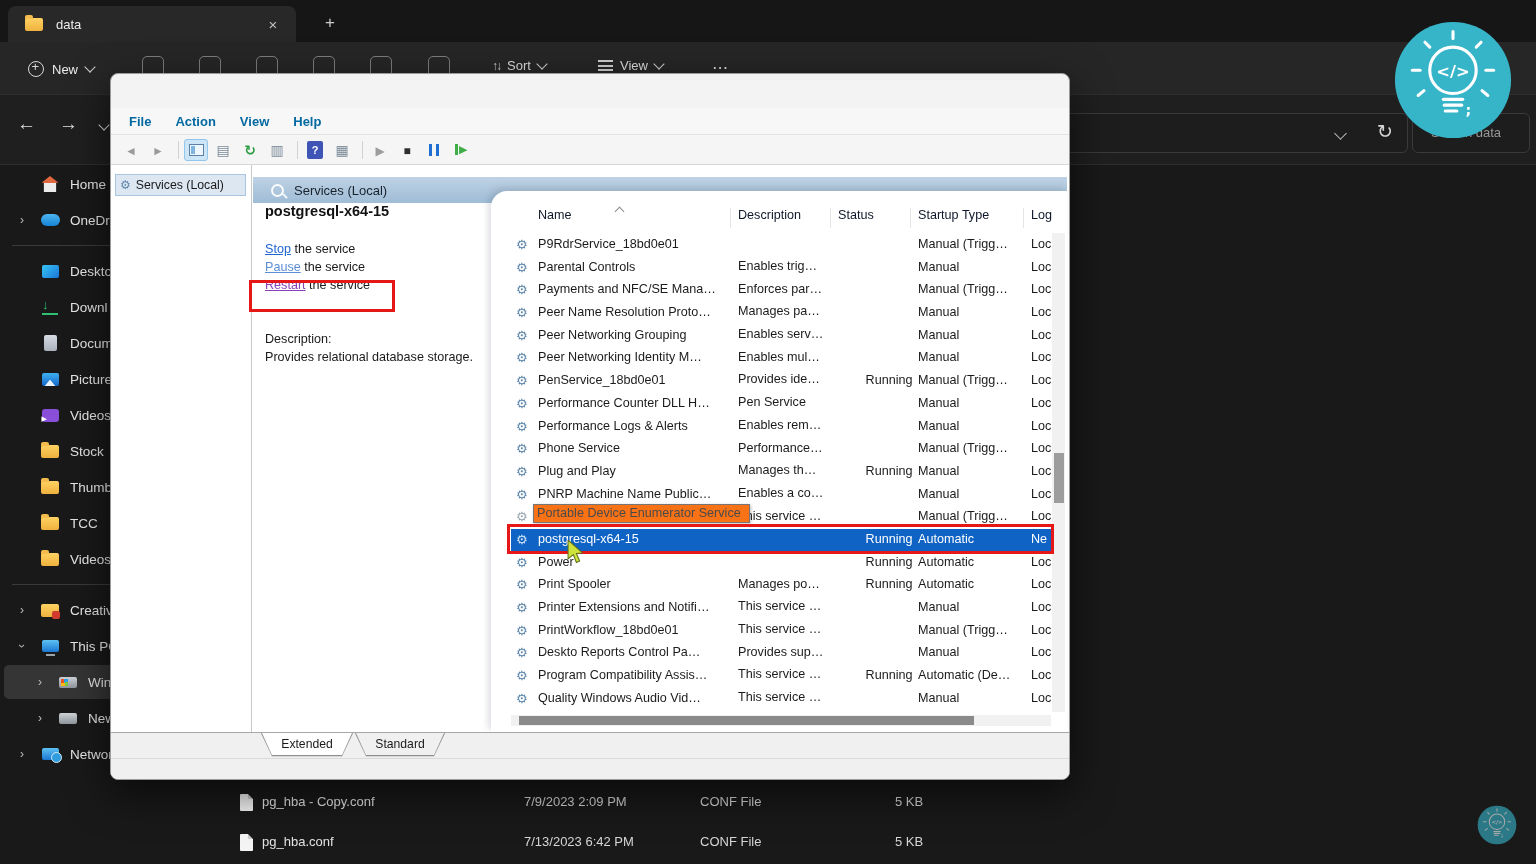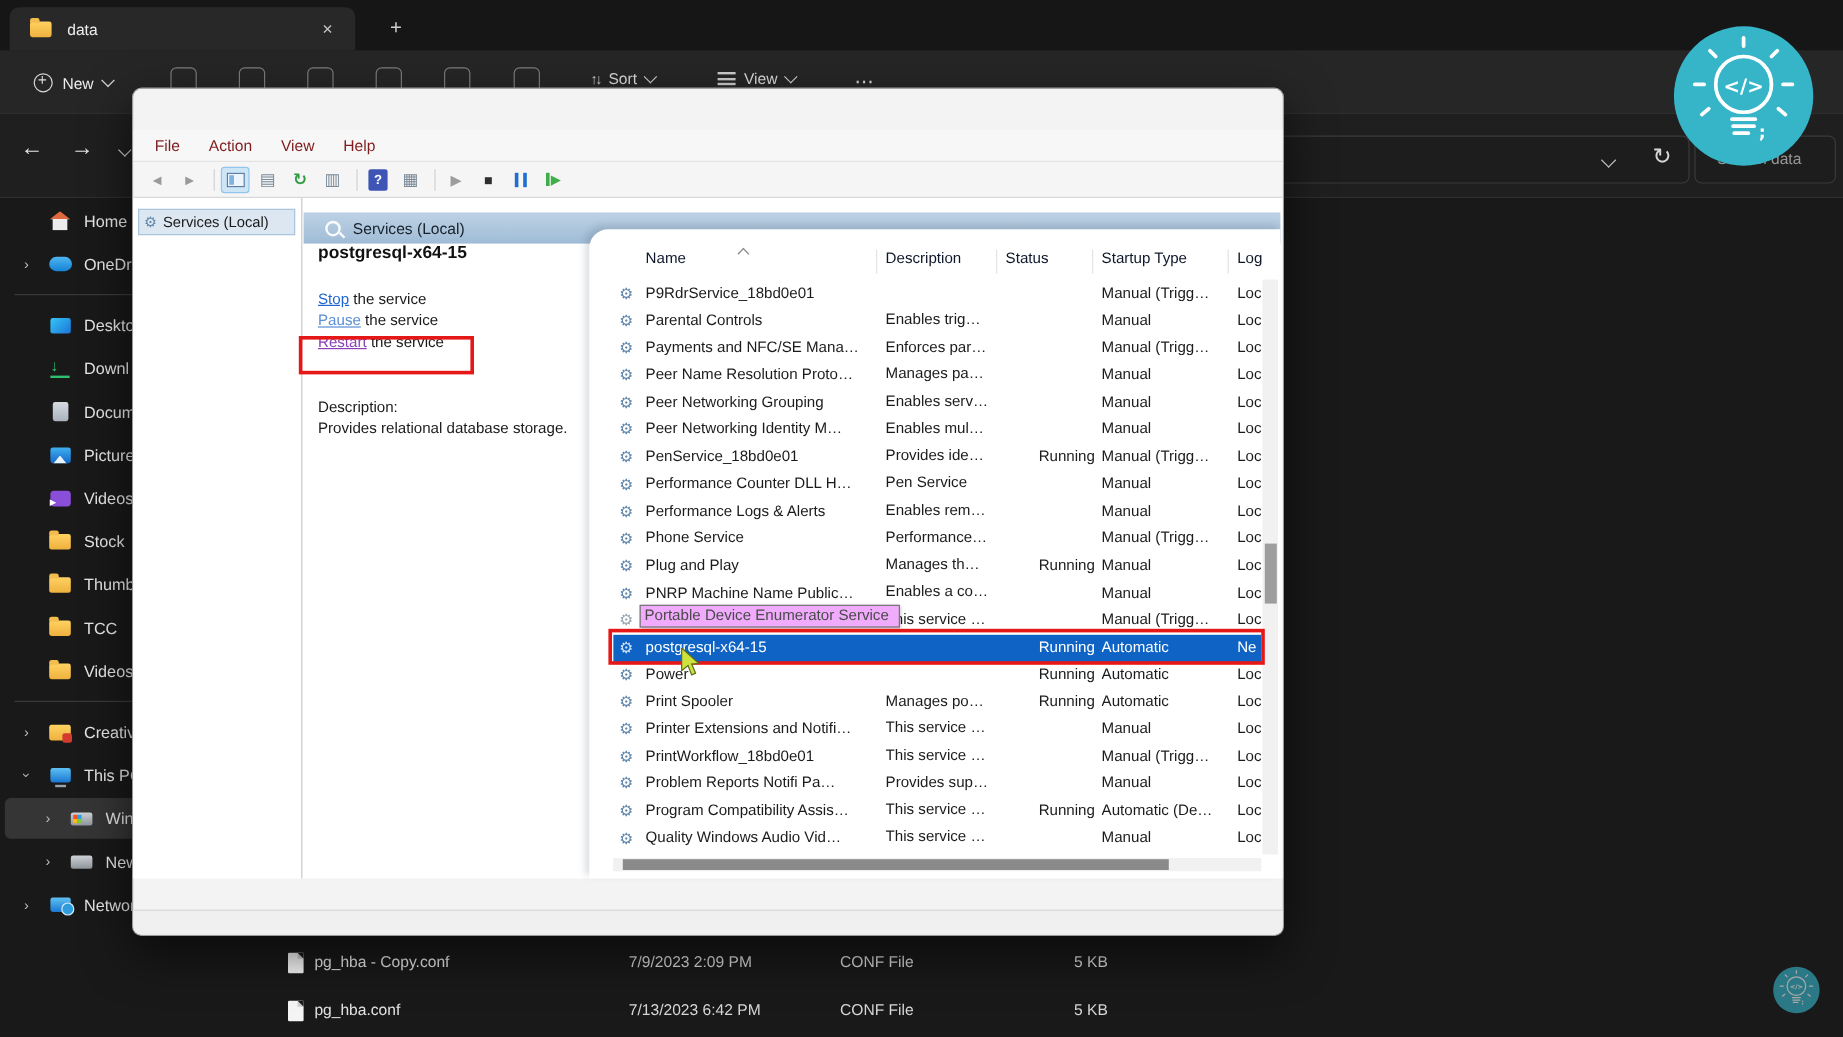--- a/index.html
+++ b/index.html
@@ -83,21 +83,21 @@
   .svc-titlebar { position:absolute; left:0; top:0; right:0; height:34px; background:#fbfbfb; display:flex; align-items:center; }
   .gear { font-size:14px; color:#5f86ad; }
   .gear::before { content:"⚙"; }
   .svc-title { font-size:13px; color:#1b1b1b; margin-left:8px; }
   .winbtns { position:absolute; right:0; top:0; height:34px; display:flex; }
   .winbtn { width:46px; height:34px; display:flex; align-items:center; justify-content:center; }
   .ic-min { width:11px; height:1.4px; background:#222; }
   .ic-max { width:10px; height:10px; border:1.4px solid #222; border-radius:2px; }
   .ic-close::before { content:"×"; font-size:17px; color:#222; }
   .svc-menubar { position:absolute; left:0; top:34px; right:0; height:27px; background:#f7f7f7; display:flex; align-items:center; padding-left:8px; gap:4px; border-bottom:1px solid #e3e3e3; }
-  .menu-item { font-size:13px; color:#7f1d1d; padding:3px 10px; }
+  .menu-item { font-size:13px; color:#0369a1; padding:3px 10px;font-weight:bold; }
   .svc-toolbar { position:absolute; left:0; top:61px; right:0; height:30px; background:#f5f5f5; border-bottom:1px solid #d8d8d8; display:flex; align-items:center; padding-left:8px; }
   .tico { width:24px; height:22px; display:flex; align-items:center; justify-content:center; margin-right:3px; border-radius:3px; }
   .tsep { width:1px; height:18px; background:#d2d2d2; margin:0 5px; }
   .t-back::before { content:"◄"; color:#9a9a9a; font-size:12px; }
   .t-fwd::before { content:"►"; color:#9a9a9a; font-size:12px; }
   .tool-active { background:#cde6f7; border:1px solid #92c6ec; }
   .t-tree { width:15px; height:12px; border:1.3px solid #5c7fa3; background:#eef6fd; position:relative; }
   .t-tree::after { content:""; position:absolute; left:1px; top:1px; width:4px; height:8px; background:#7fb4e0; }
   .t-props::before { content:"▤"; color:#7a8a98; font-size:14px; }
   .t-refresh::before { content:"↻"; color:#2f9e44; font-weight:bold; font-size:14px; }
@@ -144,21 +144,21 @@
   .c-ico { left:5px; top:2px; } .c-ico::before { content:"⚙"; font-size:13px; color:#5f87ab; }
   .c-name { left:27px; width:188px; }
   .c-desc { left:227px; width:92px;margin-top:22px; }
   .c-status { left:342px; width:72px;text-align:center; }
   .c-startup { left:407px; width:106px; }
   .c-logon { left:520px; width:24px; }
   .svc-row.selected { background:#0e63c5; }
   .svc-row.selected span { color:#fff; }
   .svc-row.selected .c-ico::before { color:#cfe3f5; }
   .svc-row.tooltip-row .c-ico::before { color:#9aa6af; }
-  .svc-row.tooltip-row .c-name { left:22px; top:-2px; width:auto; max-width:none; background:#f0abfc; border:1px solid #767676; color:#4a4a4a; padding:1px 8px 2px 3px; z-index:3; box-shadow:1px 1px 3px rgba(0,0,0,.25); }
+  .svc-row.tooltip-row .c-name { left:22px; top:-2px; width:auto; max-width:none; background:#f97316; border:1px solid #767676; color:#4a4a4a; padding:1px 8px 2px 3px; z-index:3; box-shadow:1px 1px 3px rgba(0,0,0,.25); }
   .vsb { position:absolute; right:2px; top:42px; bottom:20px; width:13px; background:#f1f1f1; }
   .vsb-thumb { position:absolute; left:1.5px; top:220px; width:10px; height:50px; background:#9d9d9d; }
   .hsb { position:absolute; left:20px; right:16px; bottom:6px; height:11px; background:#f1f1f1; }
   .hsb-thumb { position:absolute; left:8px; top:1px; width:455px; height:9px; background:#8a8a8a; }
 
   .mmc-tabs { position:absolute; left:0; top:658px; right:0; height:26px; background:#f0f0f0; border-top:1px solid #a7a7a7; display:flex; padding-left:150px; }
   .mmc-tab { position:relative; height:23px; margin-right:2px; filter:drop-shadow(0 1px 0 rgba(0,0,0,.1)); }
   .mmc-tab .shape { position:absolute; inset:0; background:#8f8f8f; clip-path:polygon(0 0,100% 0,calc(100% - 11px) 100%,11px 100%); }
   .mmc-tab .inner { position:absolute; inset:0 1px 1px 1px; clip-path:polygon(0 0,100% 0,calc(100% - 10px) 100%,10px 100%); display:flex; align-items:center; justify-content:center; font-size:12.2px; color:#1a1a1a; }
   .mmc-tab.active .inner { background:#ffffff; }
@@ -627,21 +627,21 @@
               <span class="c-ico"></span>
               <span class="c-name">PrintWorkflow_18bd0e01</span>
               <span class="c-desc">Provides sup…</span>
               <span class="c-status"></span>
               <span class="c-startup">Manual (Trigg…</span>
               <span class="c-logon">Loc</span>
             </div>
 
             <div class="svc-row">
               <span class="c-ico"></span>
-              <span class="c-name">Problem Reports Notifi Pa…</span>
+              <span class="c-name">Deskto Reports Control Pa…</span>
               <span class="c-desc">This service …</span>
               <span class="c-status"></span>
               <span class="c-startup">Manual</span>
               <span class="c-logon">Loc</span>
             </div>
 
             <div class="svc-row">
               <span class="c-ico"></span>
               <span class="c-name">Program Compatibility Assis…</span>
               <span class="c-desc">This service …</span>
@@ -661,20 +661,30 @@
           </div>
         <div class="vsb">
             <div class="vsb-thumb"></div>
           </div>
         <div class="hsb">
             <div class="hsb-thumb"></div>
           </div>
       </div>
     </div>
 
+    <div class="mmc-tabs">
+      <div class="mmc-tab t-extended active">
+        <div class="shape"></div>
+          <div class="inner">Extended</div>
+      </div>
+      <div class="mmc-tab t-standard">
+        <div class="shape"></div>
+          <div class="inner">Standard</div>
+      </div>
+    </div>
     <div class="svc-statusbar"></div>
   </div>
 
   <div class="annot annot1"></div>
   <div class="annot annot2"></div>
 
   <svg class="logo-main" width="120" height="120" viewBox="-62 -62 124 124">
     <defs>
       <g id="bulb">
         <circle r="60" fill="#36b5c9"></circle>

